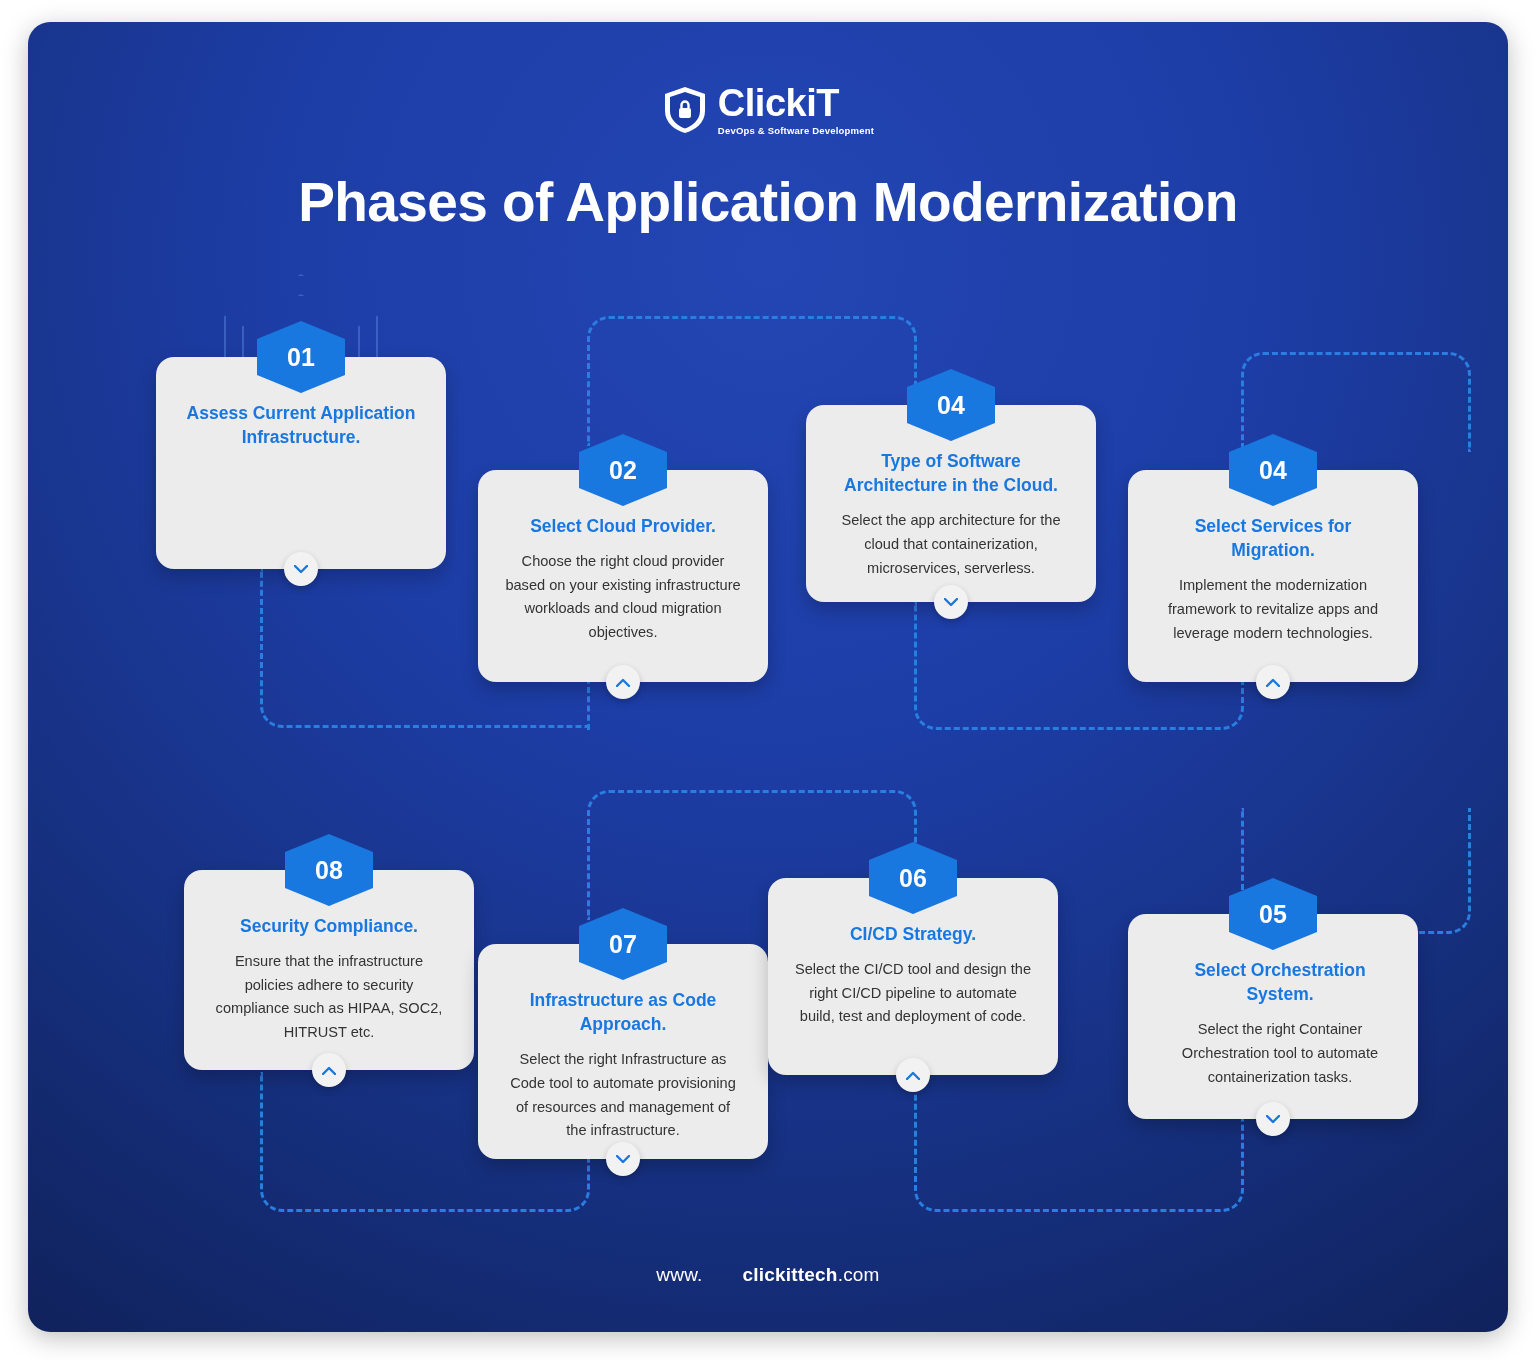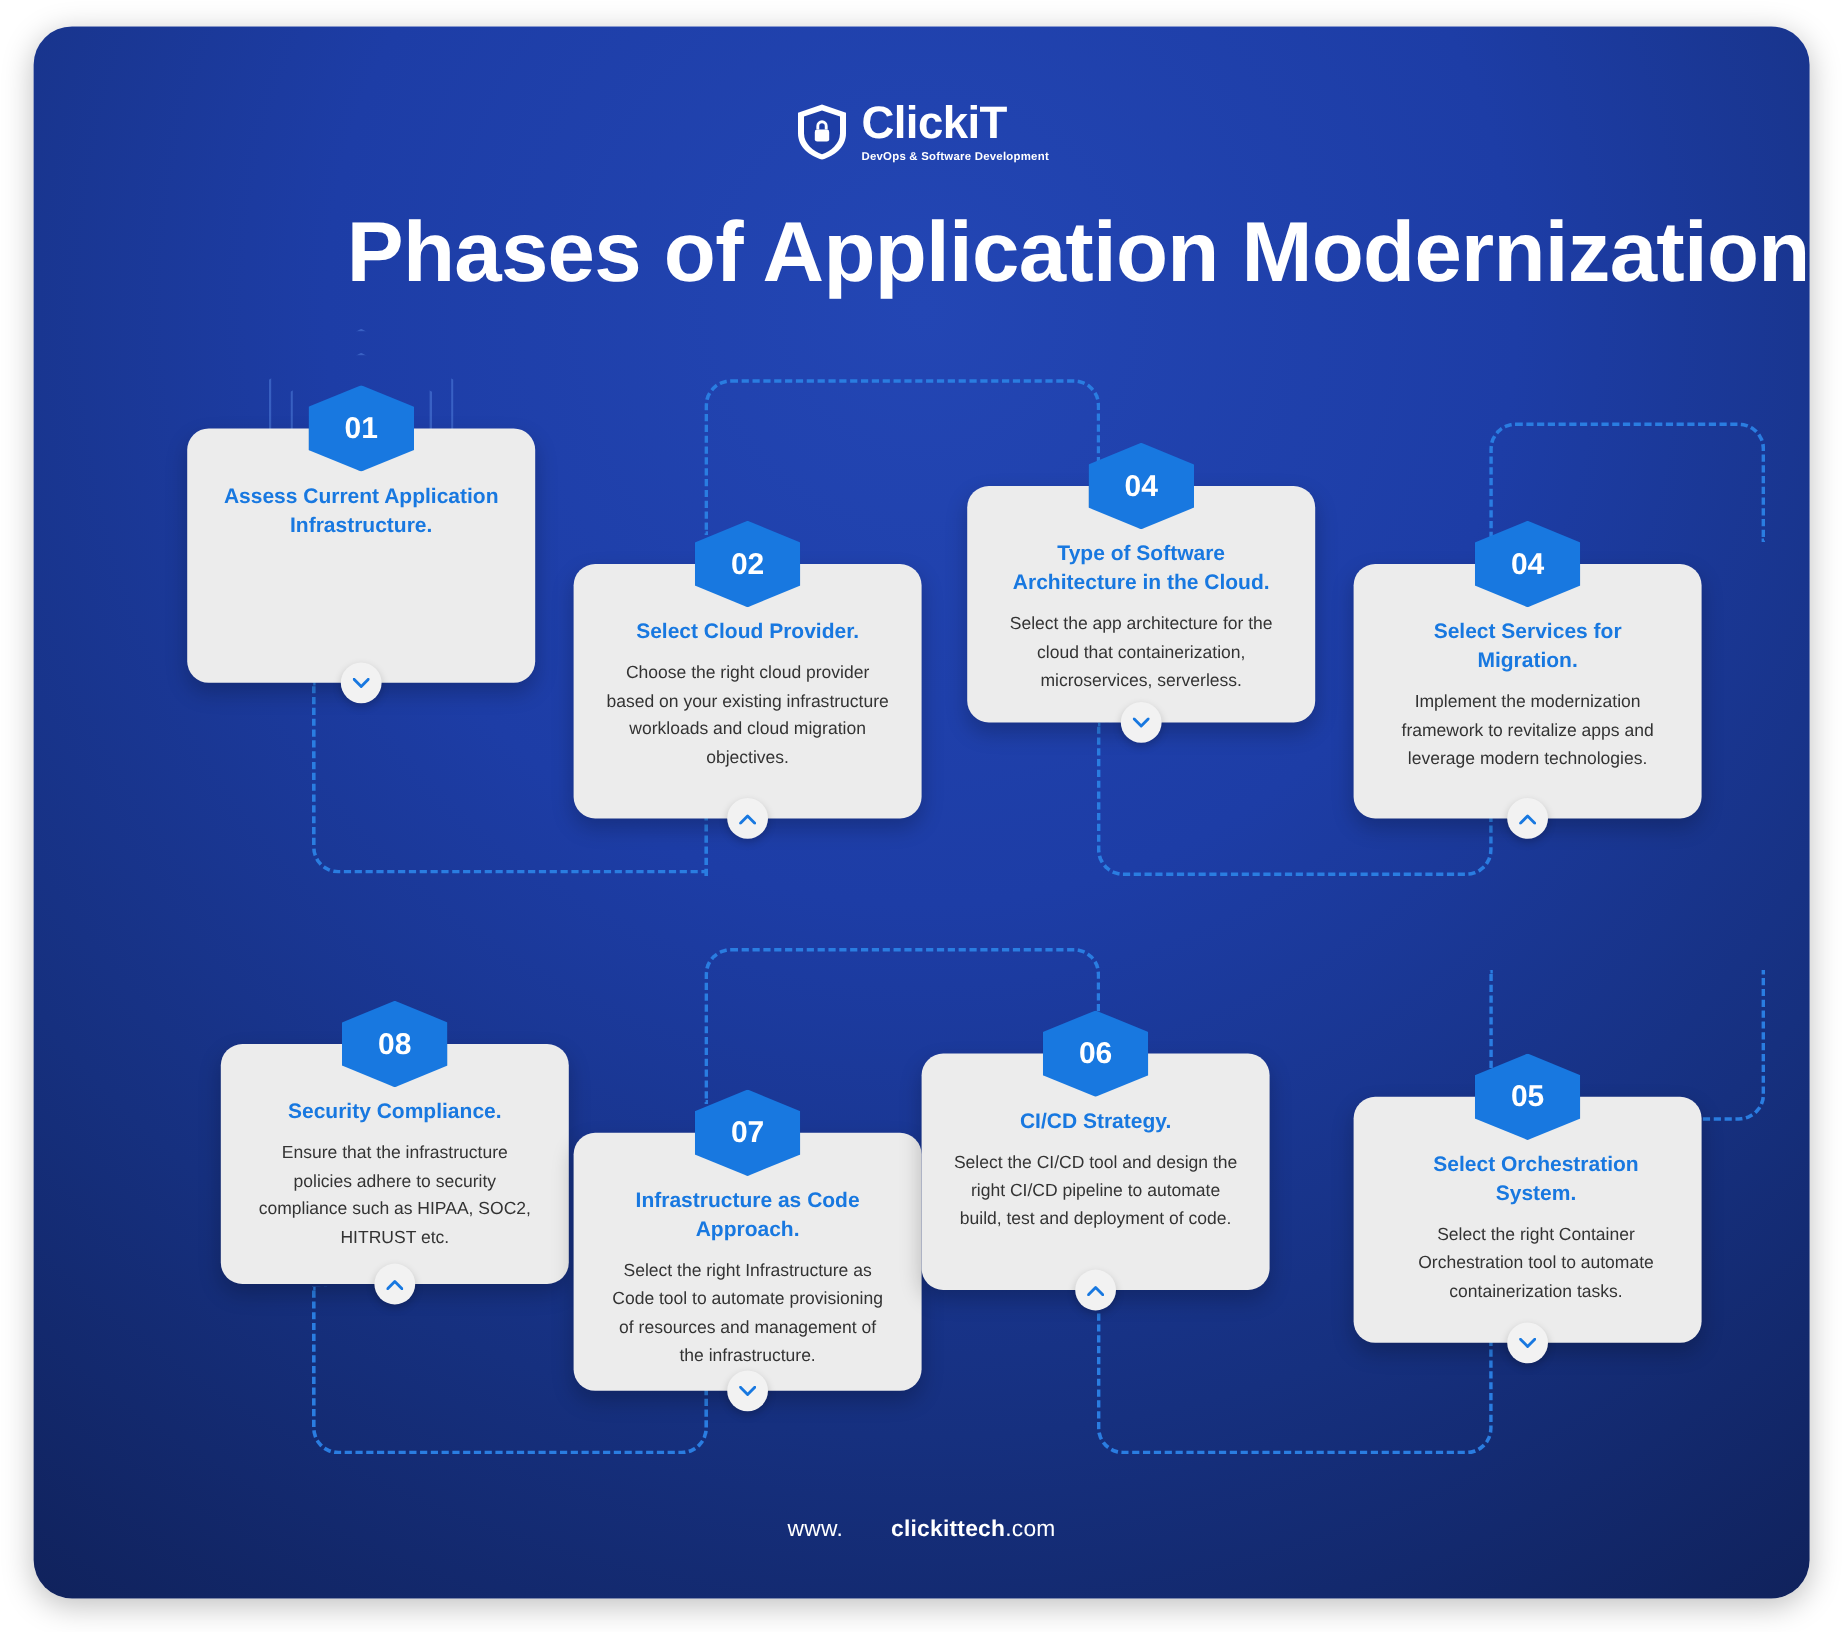--- a/index.html
+++ b/index.html
@@ -14,21 +14,21 @@
     height: 1360px;
     background: #ffffff;
     overflow: hidden;
   }
   .poster {
     position: absolute;
     left: 28px;
     top: 22px;
     width: 1480px;
     height: 1310px;
-    border-radius: 32px;
+    border-radius: 22px;
     background: radial-gradient(circle at 50% 18%, #2346b4 0%, #1d3da6 38%, #16307f 72%, #10225c 100%);
     box-shadow: 0 6px 26px rgba(0,0,0,0.25);
     overflow: hidden;
   }
 
   
   .logo-wrap {
     position: absolute;
     left: 0; right: 0;
     top: 62px;
@@ -58,23 +58,23 @@
     color: #ffffff;
     font-size: 9.5px;
     font-weight: bold;
     letter-spacing: 0.2px;
     margin-top: 4px;
   }
   .poster-title {
     position: absolute;
     left: 0; right: 0;
     top: 148px;
-    text-align: right;
-    color: #ffffff;
-    font-size: 71px;
+    text-align: center;
+    color: #ffffff;
+    font-size: 55px;
     font-weight: bold;
     letter-spacing: -0.6px;
   }
 
   
   .conn {
     position: absolute;
     border-color: #2a7de1;
     border-style: dashed;
     border-width: 0;

